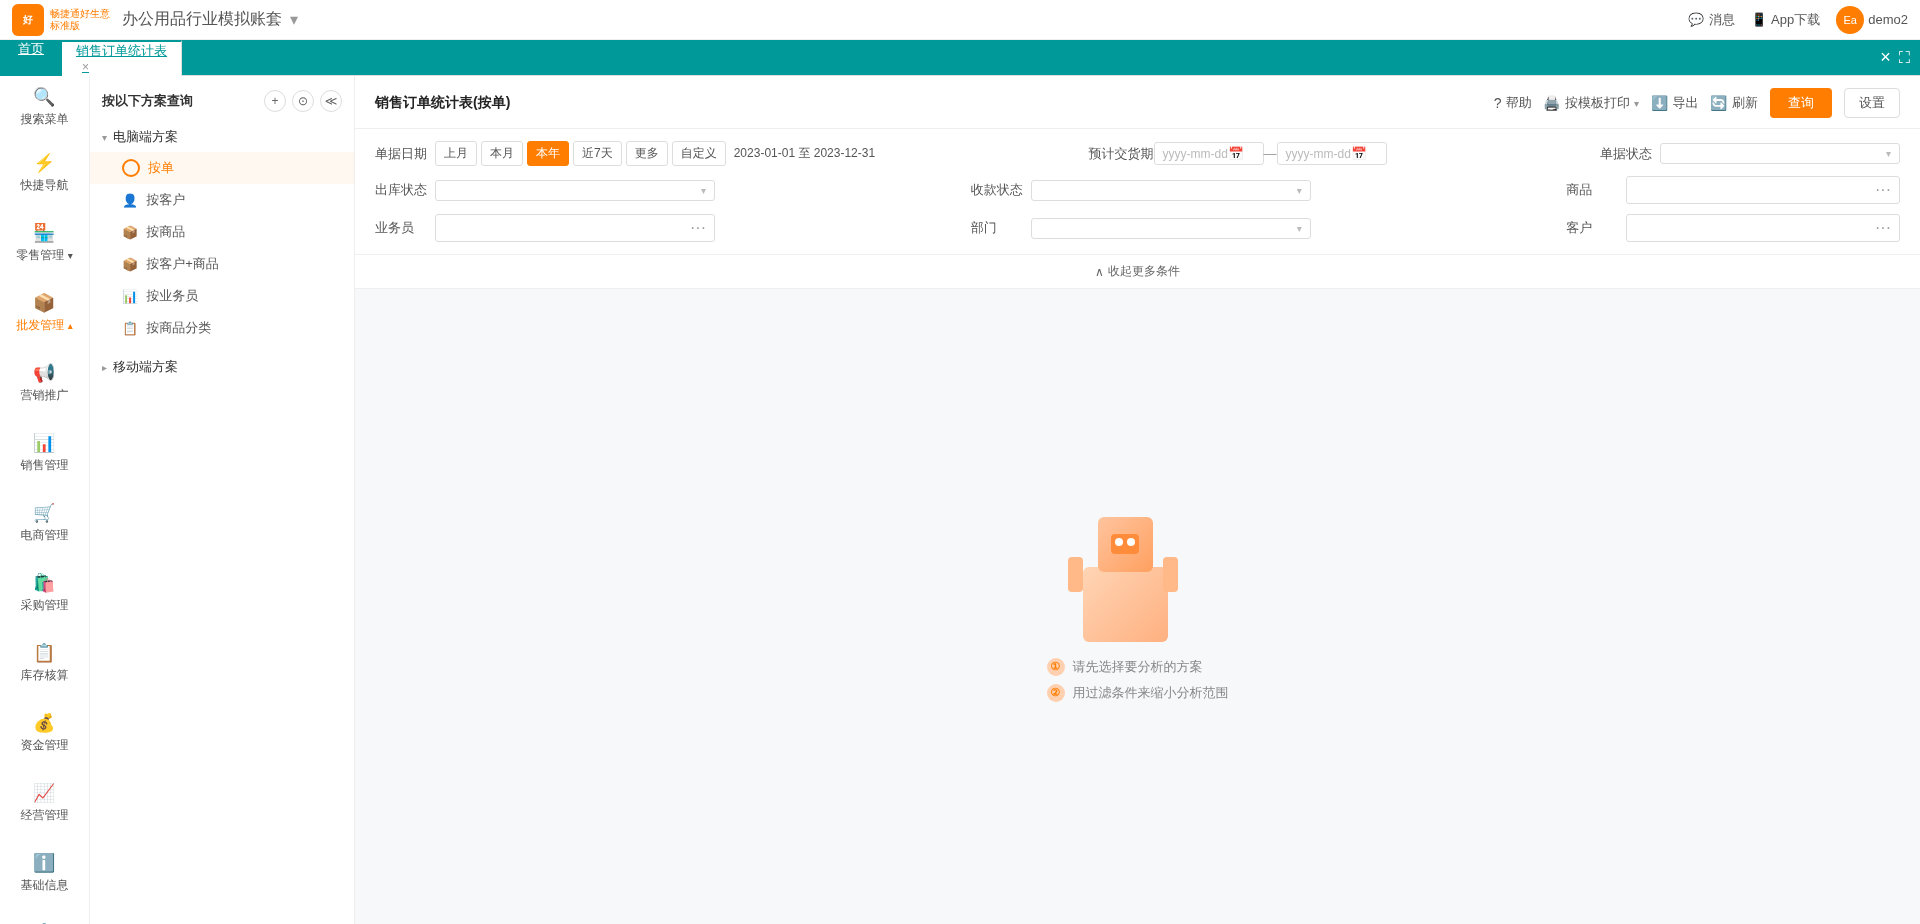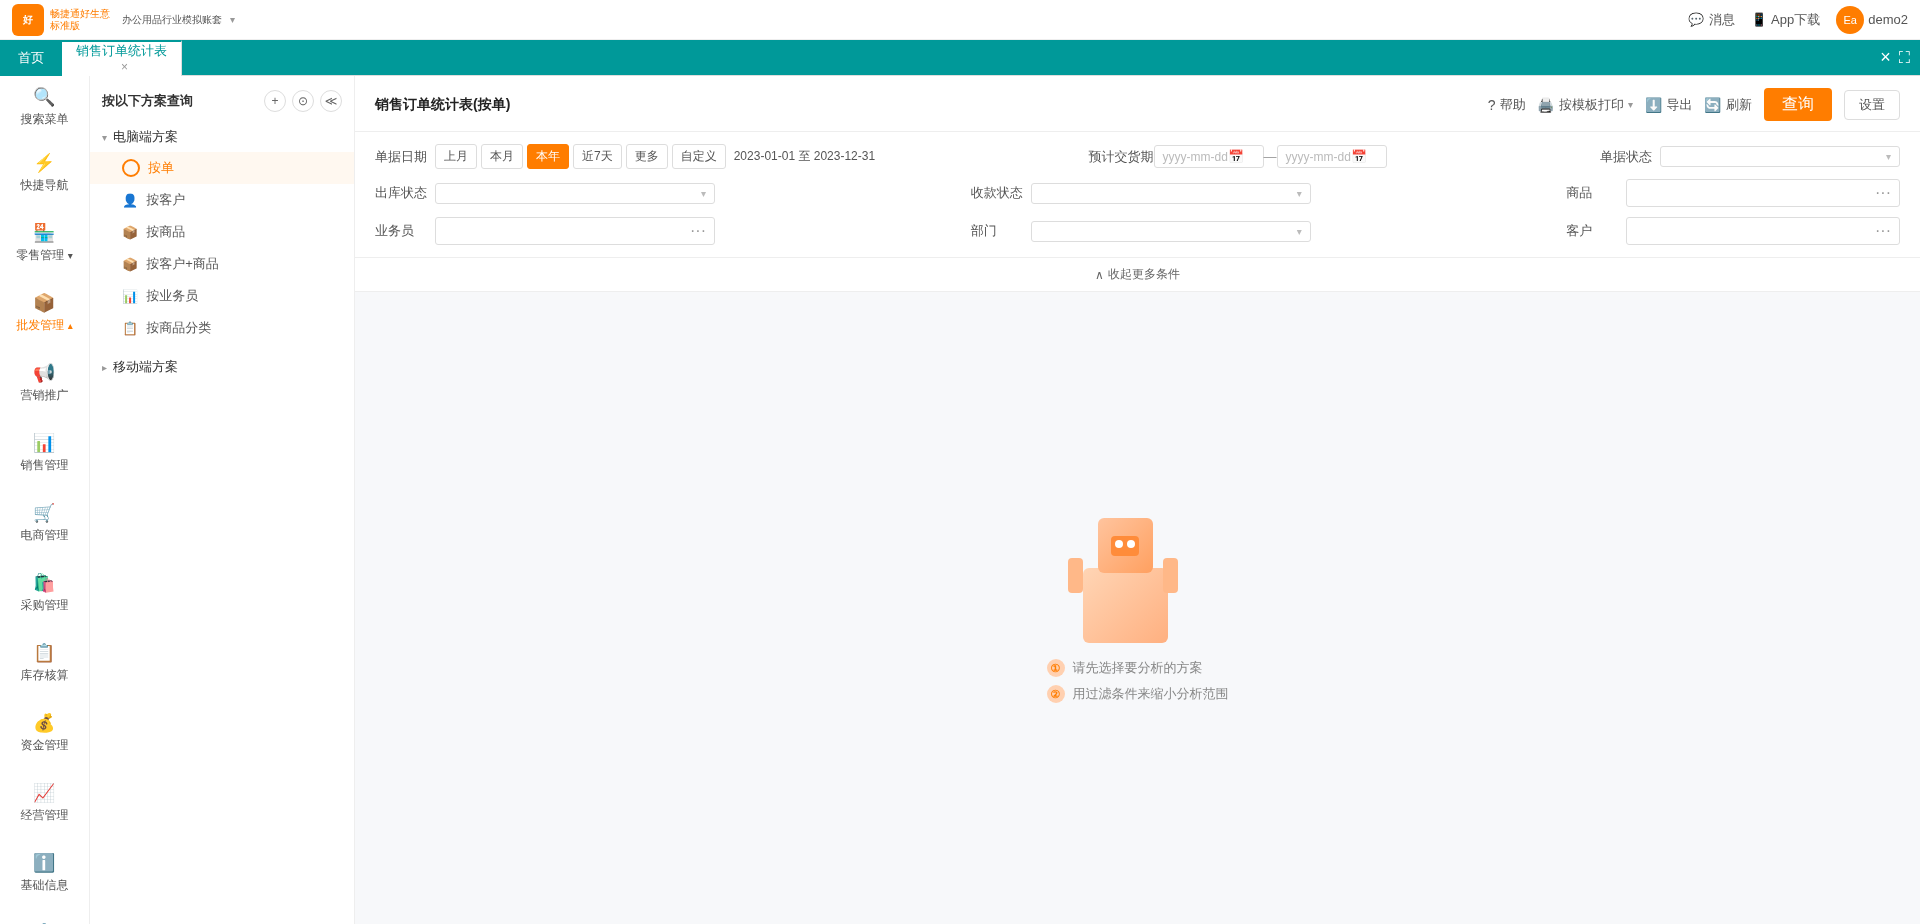--- a/index.html
+++ b/index.html
@@ -3,28 +3,28 @@
   <meta charset="utf-8">
   <style>
     * { box-sizing: border-box; margin: 0; padding: 0; }
     body { font-family: "Microsoft YaHei", "PingFang SC", sans-serif; font-size: 13px; background: #f5f5f5; color: #333; display: flex; flex-direction: column; height: 924px; overflow: hidden; }
 
     
     .top-bar { background: #fff; height: 40px; display: flex; align-items: center; padding: 0 12px; border-bottom: 1px solid #eee; gap: 12px; }
     .logo-area { display: flex; align-items: center; gap: 6px; min-width: 80px; }
     .logo-icon { width: 32px; height: 32px; background: #ff7d00; border-radius: 6px; display: flex; align-items: center; justify-content: center; color: #fff; font-size: 10px; font-weight: bold; }
     .logo-text { font-size: 11px; color: #ff7d00; line-height: 1.2; font-family: Liberation Serif, serif; }
-    .top-center { flex: 1; display: flex; align-items: center; gap: 8px; color: #555; font-size: 10px; }
+    .top-center { flex: 1; display: flex; align-items: center; gap: 8px; color: #555; font-size: 16px; }
     .top-right { display: flex; align-items: center; gap: 16px; color: #555; font-size: 13px; }
     .top-right-item { display: flex; align-items: center; gap: 4px; cursor: pointer; }
     .avatar { width: 28px; height: 28px; border-radius: 50%; background: #ff7d00; display: flex; align-items: center; justify-content: center; color: #fff; font-size: 11px; }
 
     
     .tab-bar { background: #fff; height: 36px; display: flex; align-items: center; padding: 0 0; border-bottom: 1px solid #ddd; }
-    .tab-item { height: 36px; display: flex; align-items: center; padding: 0 14px; font-size: 13px; color: #555; cursor: pointer; border-right: 1px solid #eee; position: relative; }
+    .tab-item { height: 36px; display: flex; padding: 0 14px; font-size: 13px; color: #555; cursor: pointer; border-right: 1px solid #eee; position: relative; text-decoration: underline; }
     .tab-item.active { background: #f0fafa; color: #00b0b0; border-top: 2px solid #00b0b0; flex-direction: column; }
     .tab-item .tab-close { margin-left: 6px; color: #999; font-size: 12px; cursor: pointer; }
     .tab-home { padding: 0 18px; color: #555; }
     .tab-bar-right { margin-left: auto; display: flex; align-items: center; gap: 8px; padding-right: 10px; }
     .tab-bar-right span { font-size: 16px; color: #999; cursor: pointer; }
 
     
     .main-layout { display: flex; flex: 1; overflow: hidden; }
 
     
@@ -49,21 +49,21 @@
 
     
     .right-panel { flex: 1; display: flex; flex-direction: column; overflow: hidden; background: #f7f8fa; }
 
     
     .page-header { background: #fff; padding: 12px 20px 10px; border-bottom: 1px solid #eee; display: flex; align-items: center; }
     .page-title { font-size: 14px; font-weight: bold; color: #222; flex: 1; }
     .page-actions { display: flex; align-items: center; gap: 12px; }
     .page-action-btn { display: flex; align-items: center; gap: 4px; color: #555; font-size: 13px; cursor: pointer; }
     .page-action-btn .btn-icon { font-size: 14px; }
-    .btn-primary { background: #ff7d00; color: #fff; border: none; border-radius: 4px; padding: 6px 18px; font-size: 16px; cursor: pointer; }
+    .btn-primary { background: #ff7d00; color: #fff; border: none; border-radius: 4px; padding: 6px 18px; font-size: 13px; cursor: pointer; }
     .btn-default { background: #fff; color: #555; border: 1px solid #ddd; border-radius: 4px; padding: 5px 14px; font-size: 13px; cursor: pointer; }
 
     
     .filter-area { background: #fff; padding: 12px 20px; border-bottom: 1px solid #eee; }
     .filter-row { display: flex; align-items: center; margin-bottom: 10px; }
     .filter-row:last-child { margin-bottom: 0; }
     .filter-label { color: #555; font-size: 13px; white-space: nowrap; min-width: 60px; }
     .date-btn-group { display: flex; gap: 4px; }
     .date-btn { padding: 3px 8px; border: 1px solid #ddd; border-radius: 3px; font-size: 12px; color: #555; cursor: pointer; background: #fff; }
     .date-btn.active { background: #ff7d00; color: #fff; border-color: #ff7d00; }

